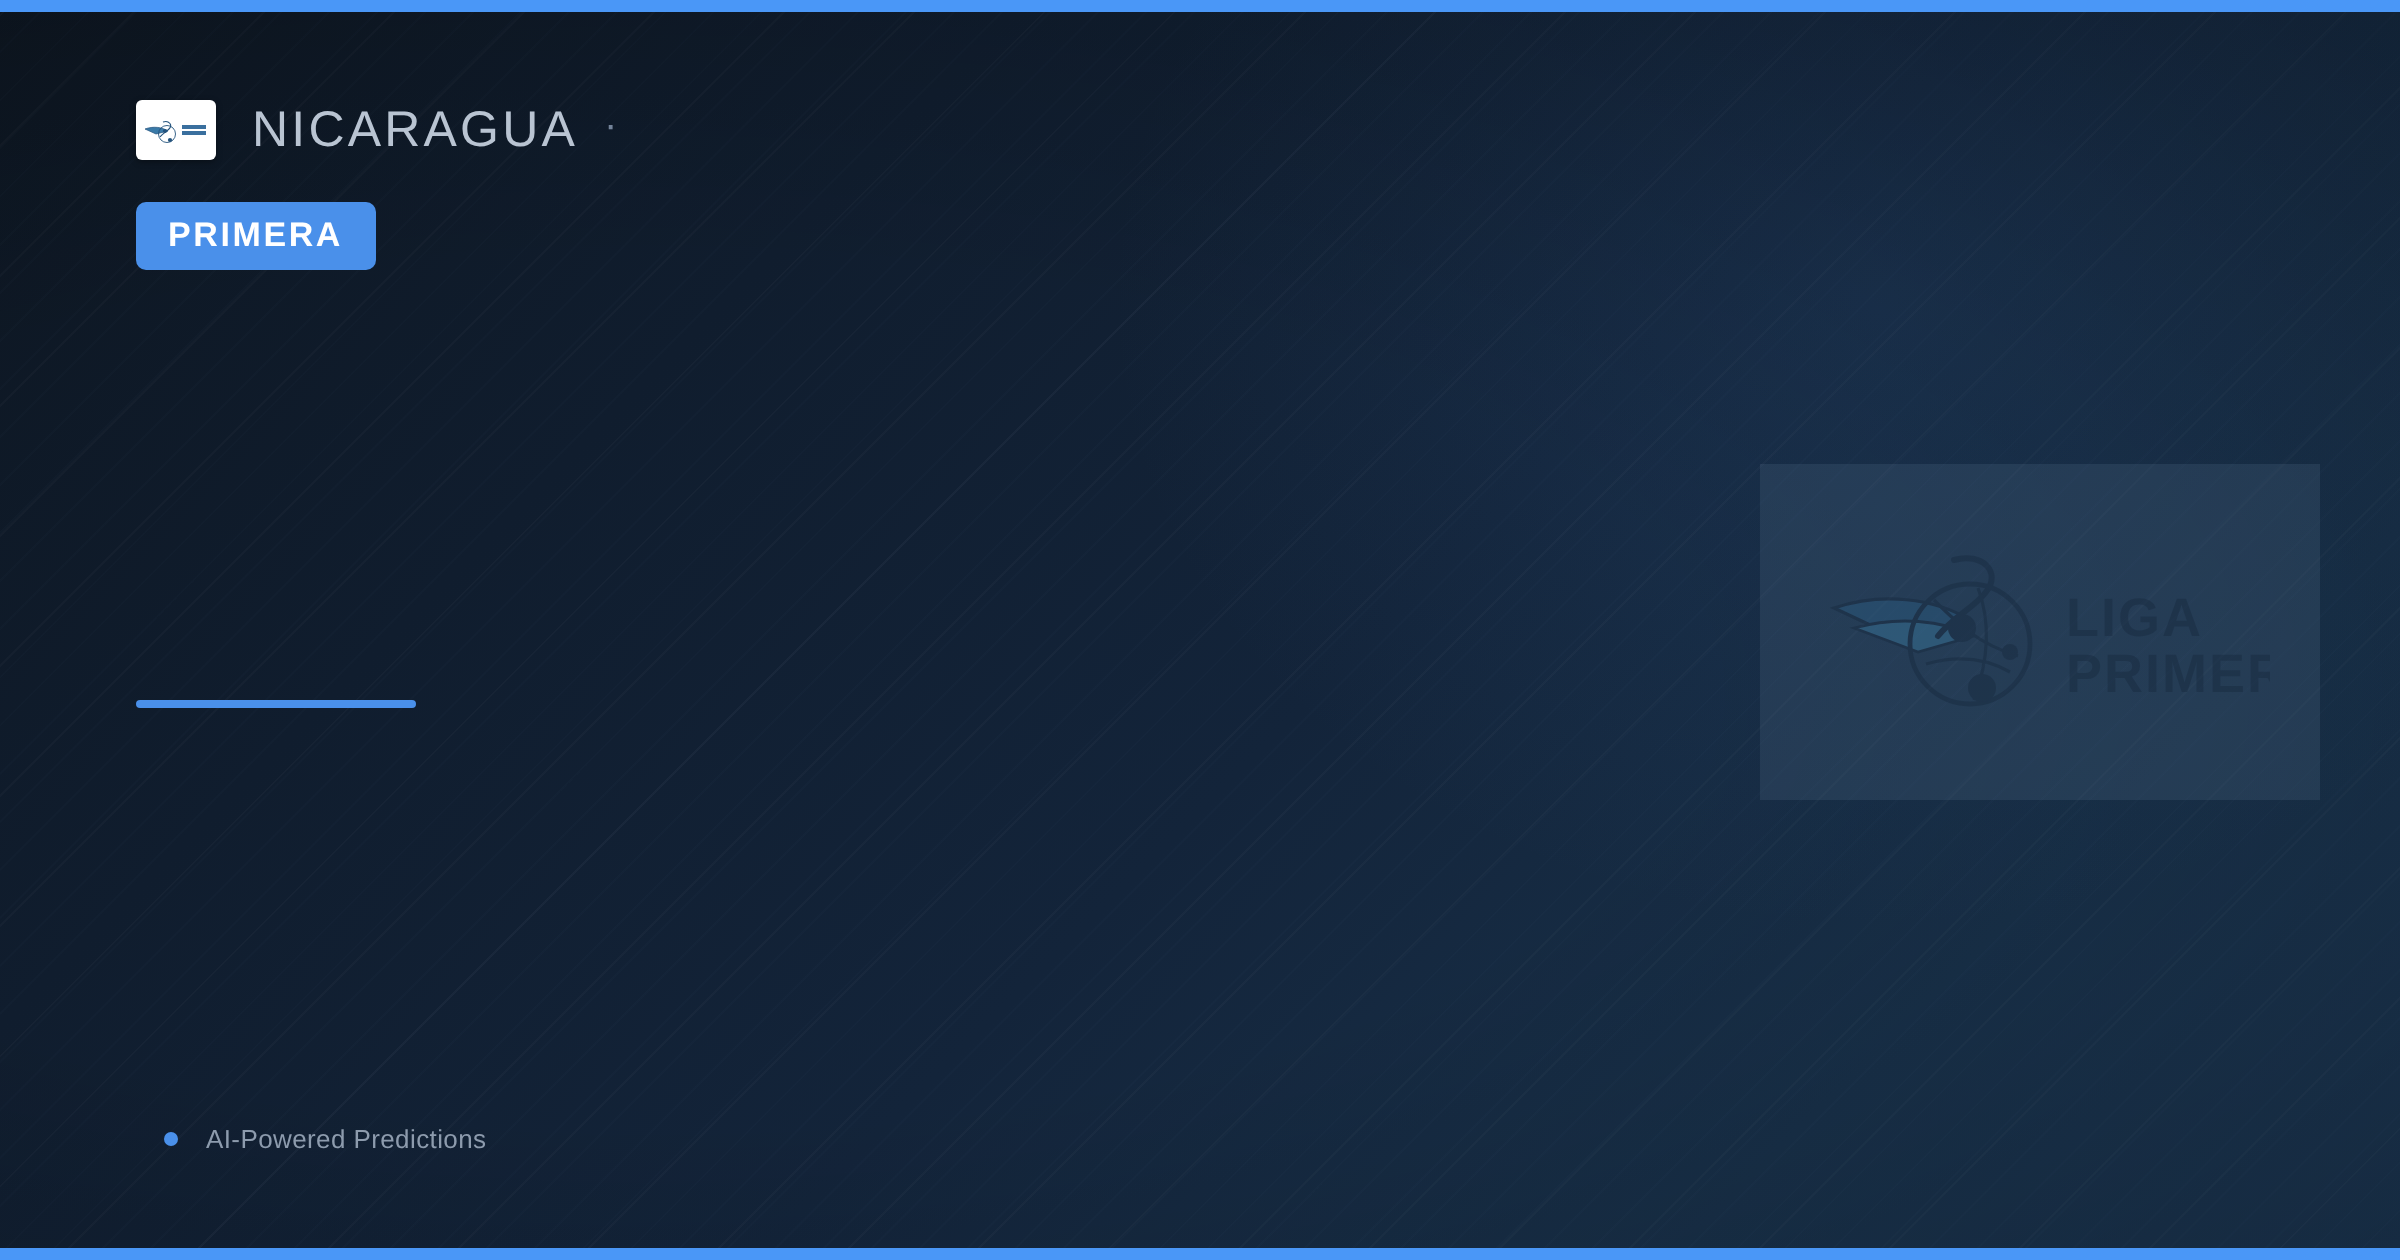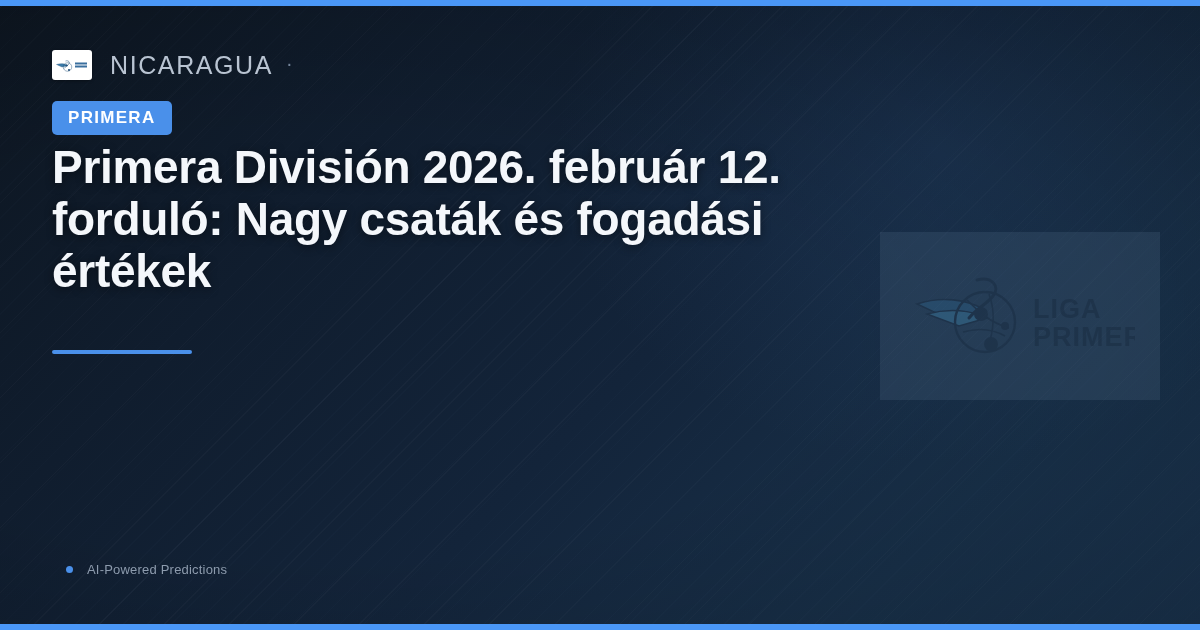--- a/index.html
+++ b/index.html
@@ -78,21 +78,21 @@
     position: absolute;
     left: 0; bottom: 0;
     width: 1200px;
     height: 6px;
     background: #4a97f7;
   }
 
   
   .content {
     position: absolute;
-    left: 52px;
+    left: 68px;
     top: 0;
     width: 1080px;
     height: 628px;
   }
 
   
   .league-row {
     position: absolute;
     left: 0;
     top: 46px;
@@ -282,21 +282,20 @@
           <rect x="40" y="7" width="24" height="4" fill="#3a6f9e"></rect>
           <rect x="40" y="13" width="24" height="4" fill="#3a6f9e"></rect>
         </svg>
       </span>
       <span class="league-name">NICARAGUA</span>
       <span class="league-dot">·</span>
     </div>
 
     <span class="preview-badge">PRIMERA</span>
 
-    <h1 class="headline">Primera División 2026. február 12. forduló: Nagy csaták és fogadási értékek</h1>
 
     <div class="divider"></div>
 
     <div class="footer">
       <span class="footer-bullet"></span>
       <span class="footer-tag">AI-Powered Predictions</span>
     </div>
 
   </div>
 </div>

